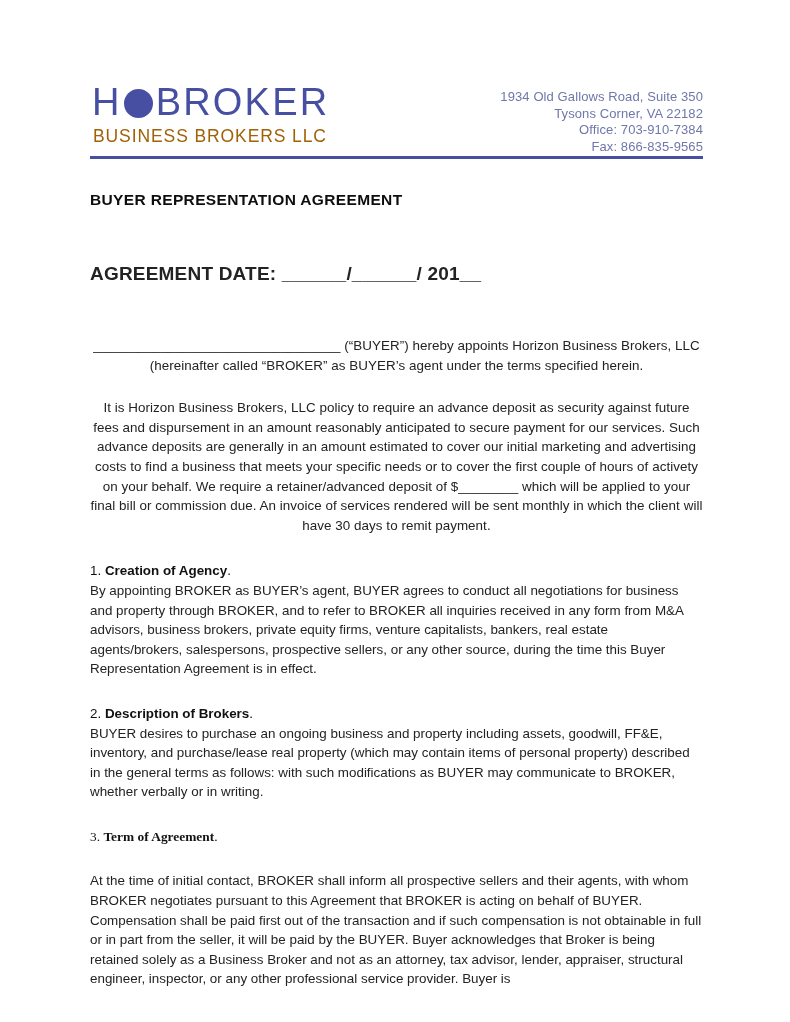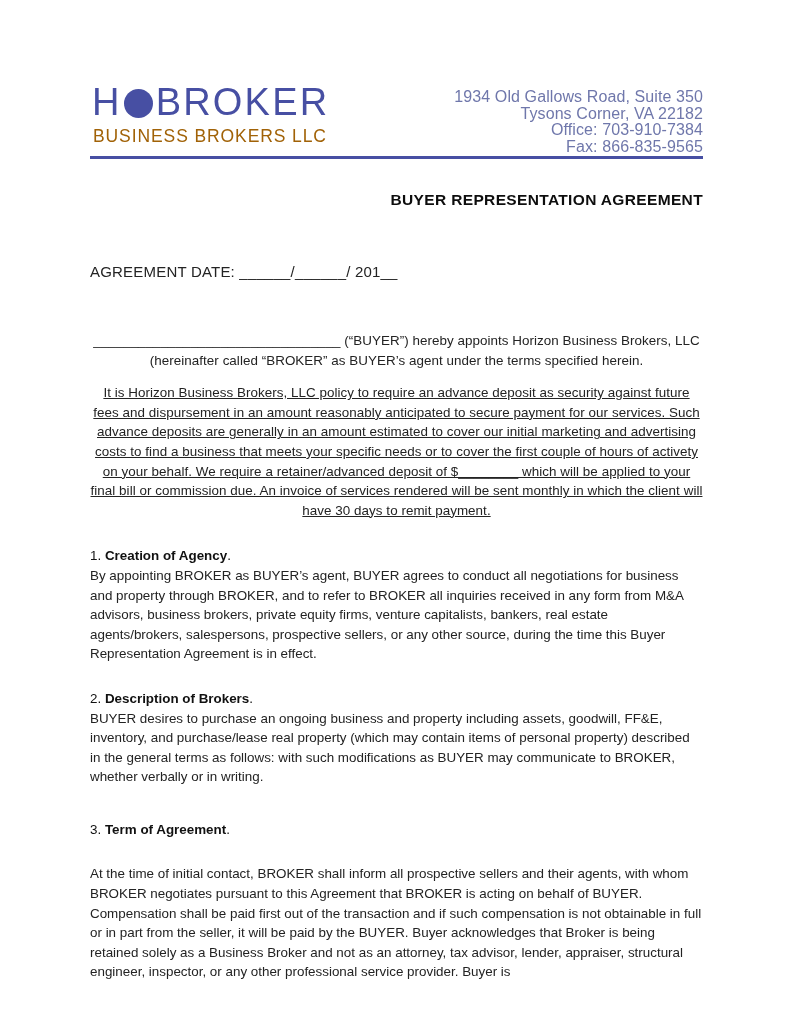--- a/index.html
+++ b/index.html
@@ -78,83 +78,84 @@
     margin-top: 4px;
     margin-left: 1px;
     white-space: nowrap;
   }
 
   .address-block {
     position: absolute;
     right: 0;
     top: 7px;
     text-align: right;
-    font-size: 16px;
+    font-size: 13px;
     line-height: 16.5px;
     color: #6f77ab;
     letter-spacing: 0.1px;
   }
   .address-block div { white-space: nowrap; }
 
   .rule {
     position: absolute;
     left: 0;
     right: 0;
     top: 74px;
     height: 2.5px;
     background: #474fa3;
   }
 
   
   .doc-title {
-    text-align: right;
+    text-align: left;
     font-size: 15.5px;
     font-weight: bold;
     letter-spacing: 0.35px;
     color: #0d0d0d;
     margin-top: 31px;
   }
 
   
   .body-text {
     font-size: 13.4px;
     line-height: 19.6px;
     color: #232323;
     letter-spacing: 0.05px;
     text-align: center;
   }
 
   .agreement-date {
     margin-top: 54px;
-    font-size: 15px;
+    font-size: 19px;
     color: #232323;
     letter-spacing: 0.2px;
+    font-weight: bold;
   }
 
   .para-appoint { margin-top: 51px; }
-  .para-policy  { margin-top: 13px; text-decoration: underline; }
+  .para-policy  { margin-top: 23px; }
 
   .section { margin-top: 26px; }
   .section-heading {
     font-size: 13.4px;
     line-height: 19.6px;
     color: #111111;
     margin-bottom: 0;
   }
   .section-heading .num { font-weight: 400; }
   .section-heading .name { font-weight: bold; }
   .section-heading .dot { font-weight: 400; }
   .section-body {
     font-size: 13.4px;
     line-height: 19.6px;
     color: #232323;
   }
 
   .sec-2 { margin-top: 25px; }
-  .sec-3 { margin-top: 33px; }
+  .sec-3 { margin-top: 25px; font-family: Liberation Serif, serif; }
   .sec-4 { margin-top: 25px; }
 </style>
 </head>
 <body>
 
 <div class="page">
   <div class="content">
 
     <div class="letterhead">
       <div class="logo-block">

